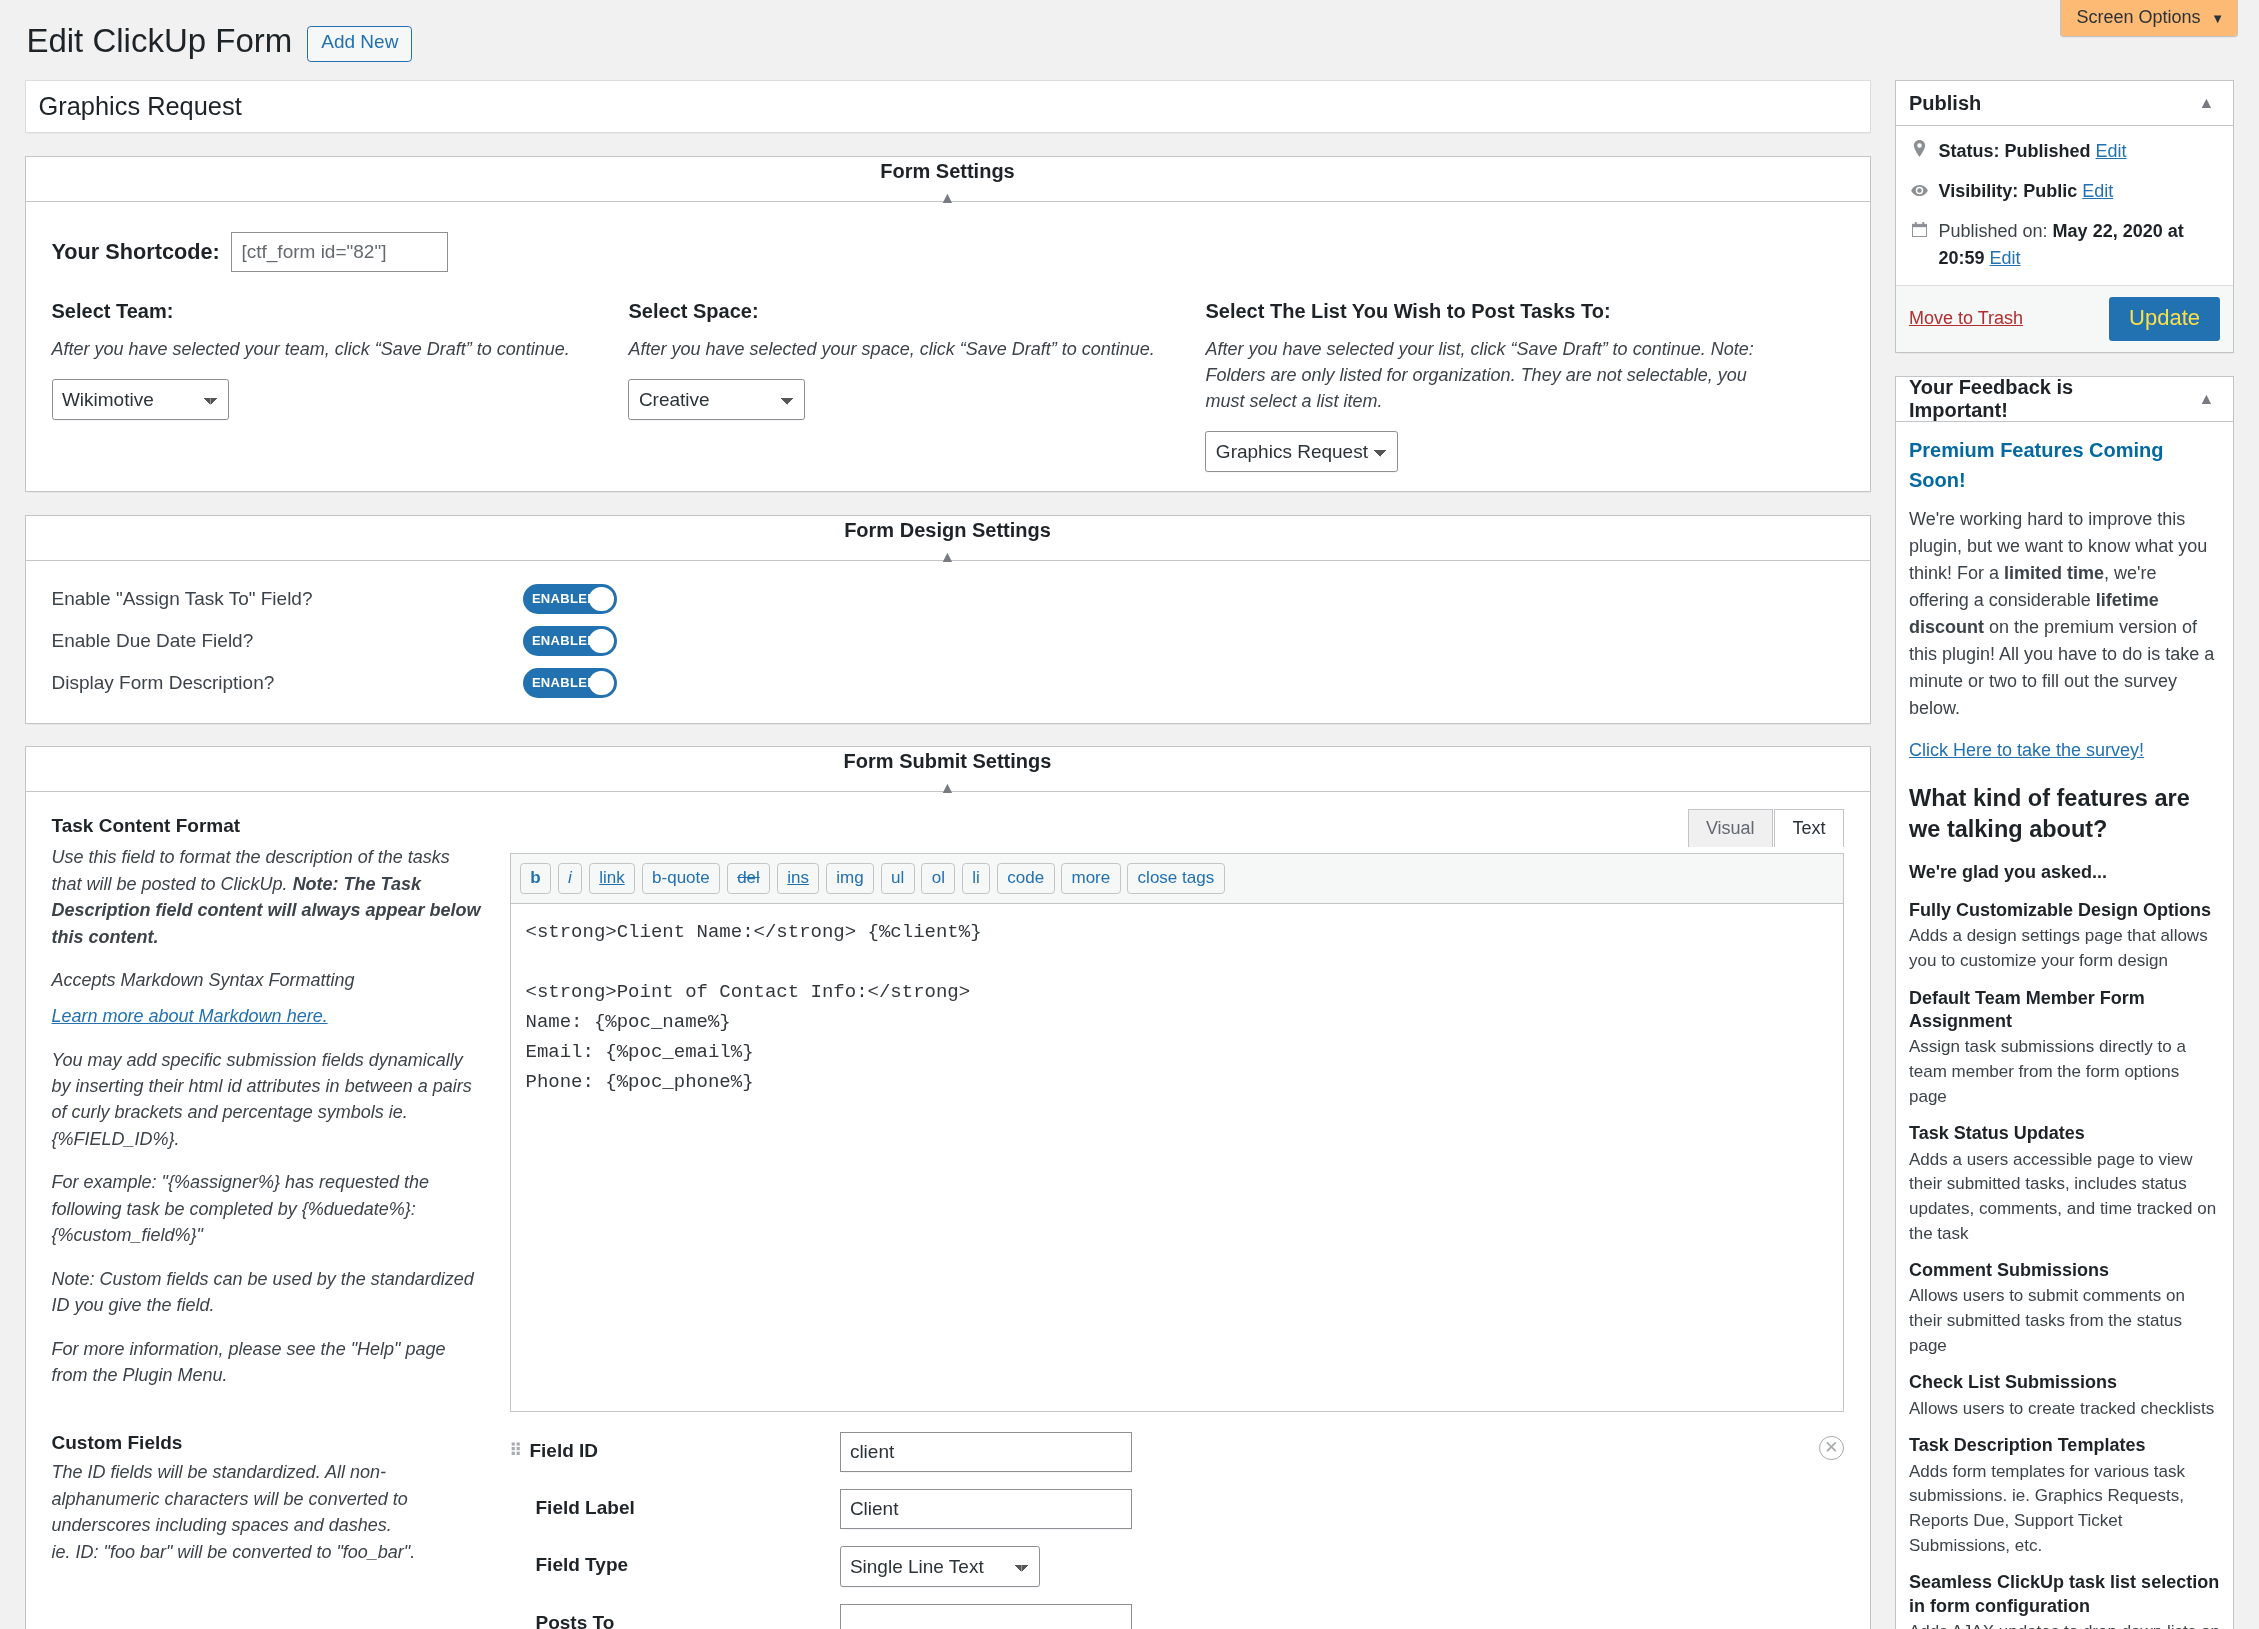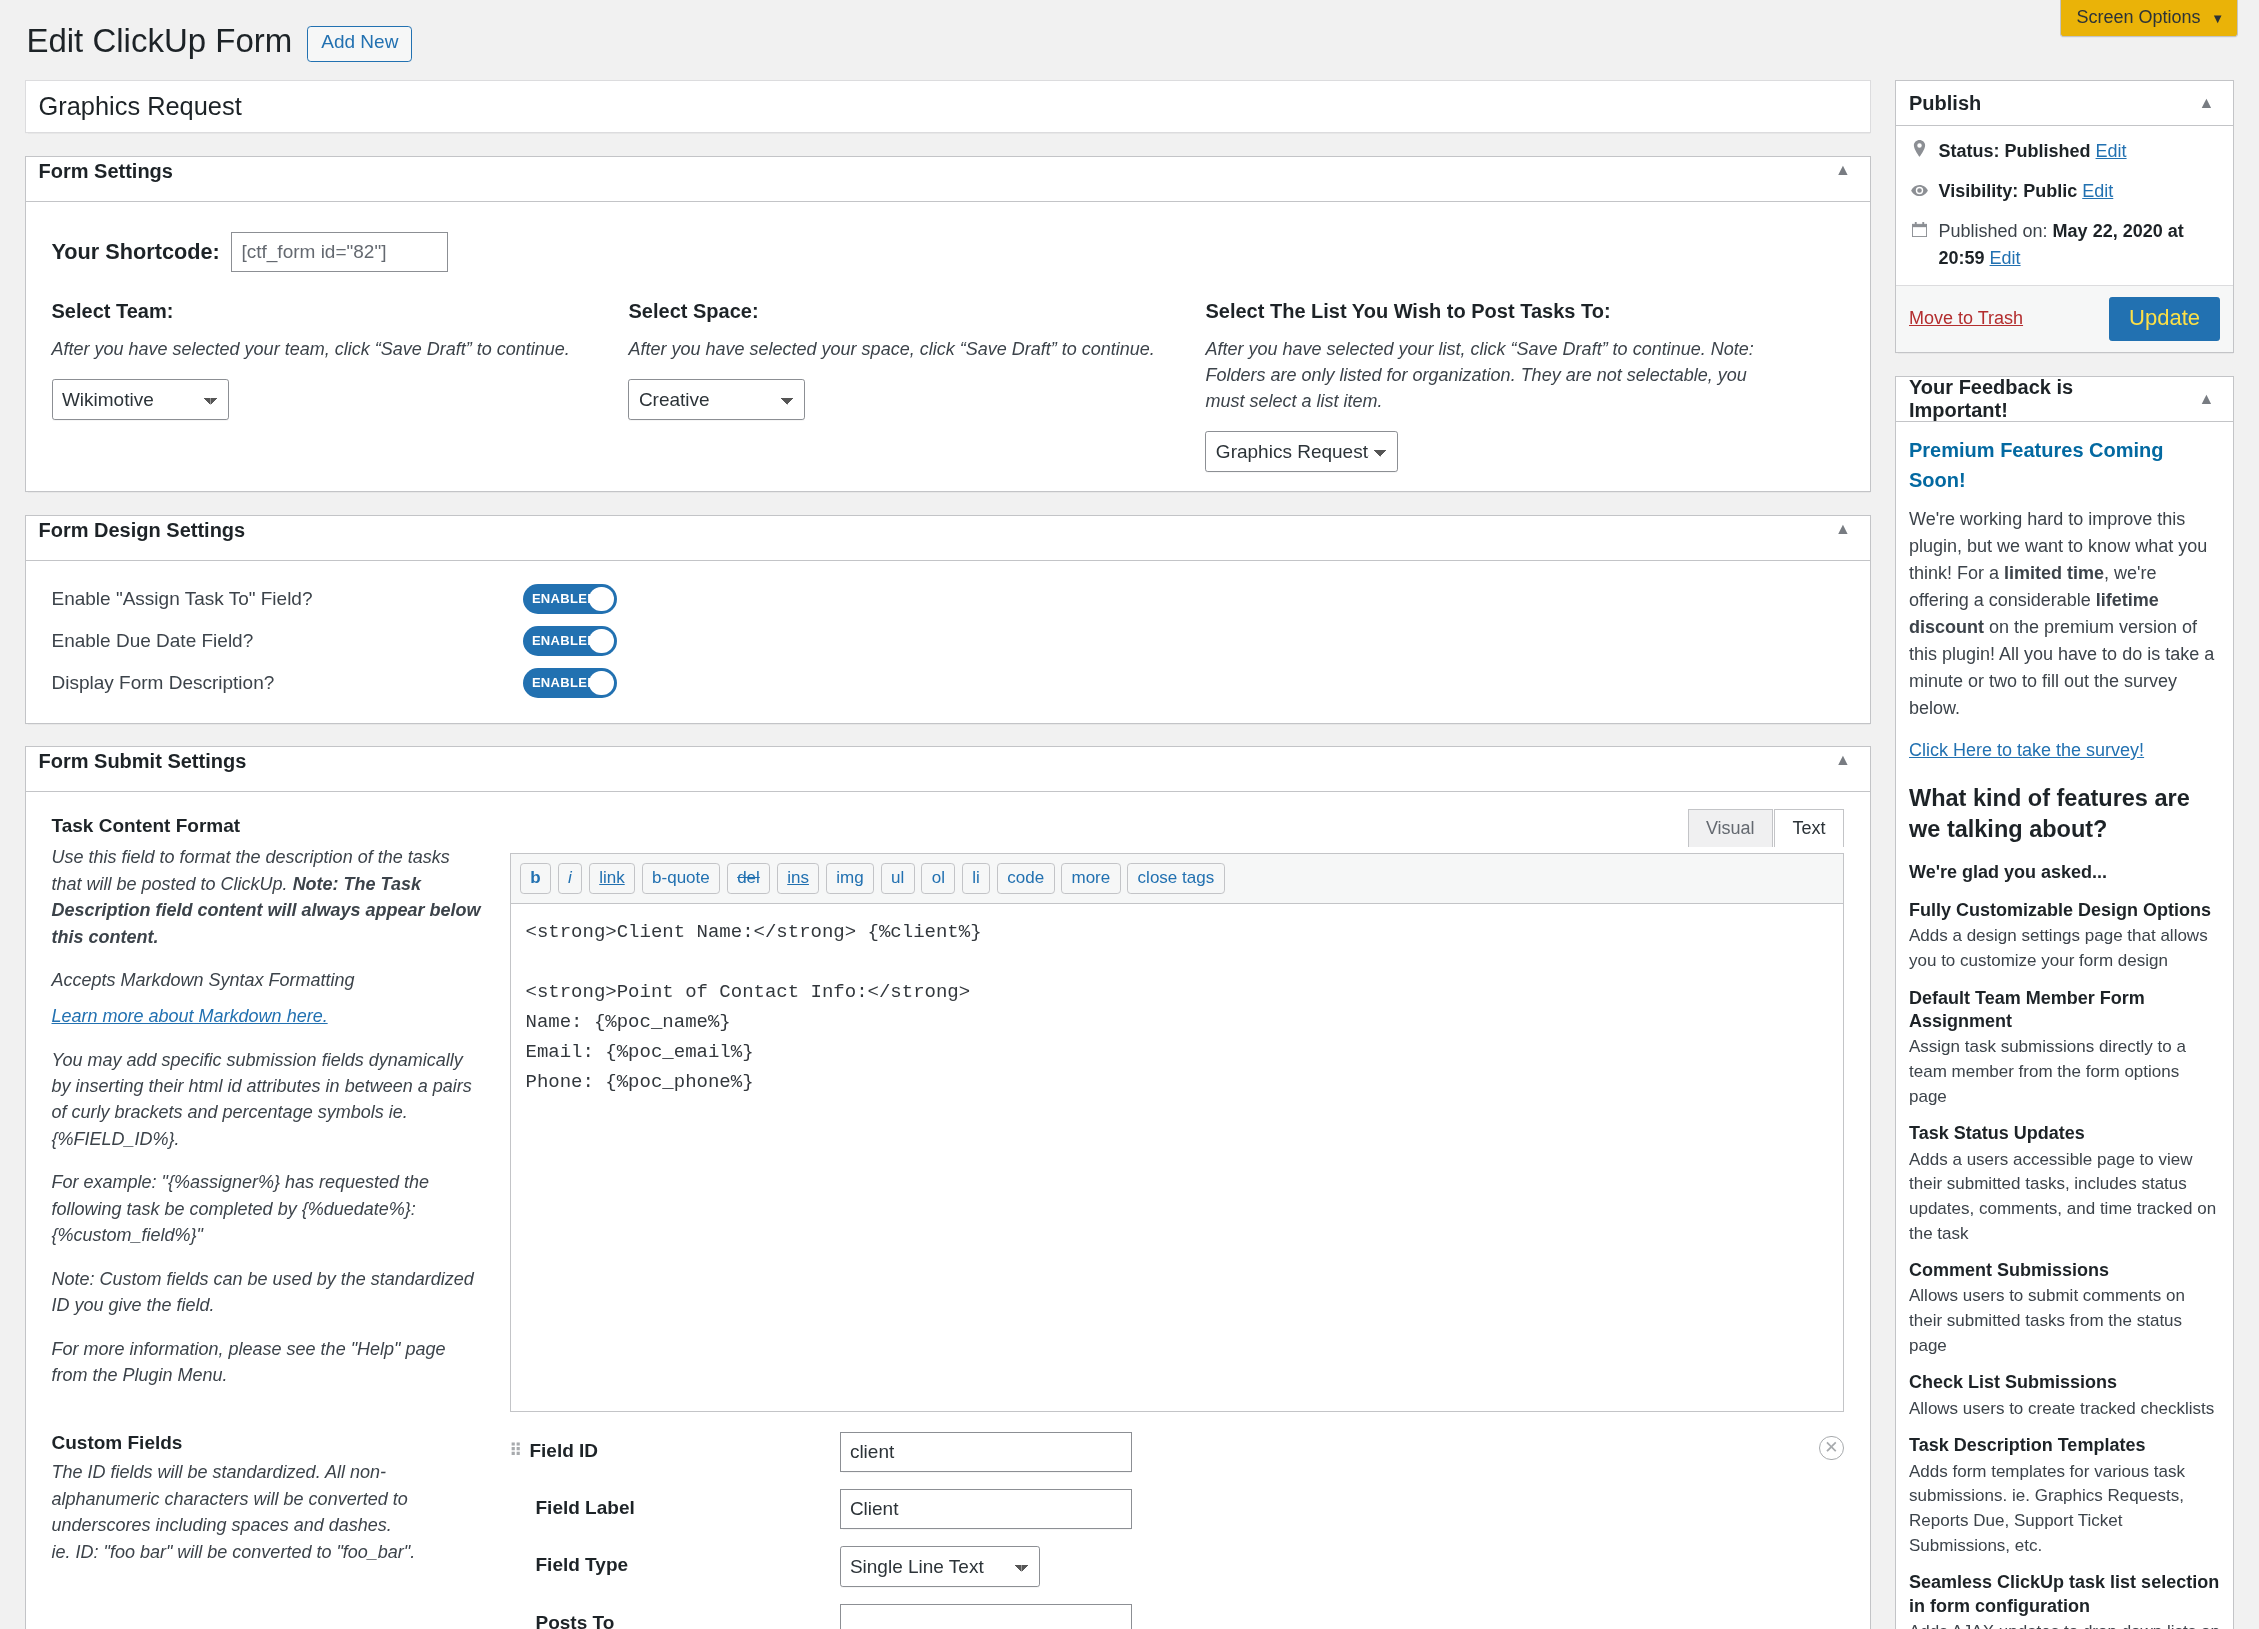--- a/index.html
+++ b/index.html
@@ -15,21 +15,21 @@
   }
   .screen-options-bar {
     position: absolute;
     top: 0; right: 0;
     width: 100%;
     height: 36px;
   }
   .screen-options-btn {
     position: absolute;
     top: 0; right: 21px;
-    background: #eab308;
+    background: #fdba74;
     border: 0.9px solid #c3c4c7;
     border-top: none;
     border-radius: 0 0 3.8px 3.8px;
     padding: 6.6px 13px 7.5px 15px;
     font-size: 18px;
     color: #2c3338;
     line-height: 1.2;
     box-shadow: 0 0.9px 0.9px rgba(0,0,0,0.04);
     cursor: pointer;
   }
@@ -91,24 +91,26 @@
   }
 
   .postbox {
     background: #fff;
     border: 0.9px solid #c3c4c7;
     box-shadow: 0 0.9px 0.9px rgba(0,0,0,.04);
     margin-top: 22.6px;
   }
   .postbox-header {
     display: flex;
+    align-items: center;
     justify-content: space-between;
     border-bottom: 0.9px solid #c3c4c7;
     padding: 0 13px;
     height: 45px;
+    flex-direction: column;
   }
   .postbox-header h2 {
     margin: 0;
     font-size: 20px;
     font-weight: bold;
     color: #1d2327;
     line-height: 1.4;
   }
   .toggle-arrow {
     color: #787c82;

